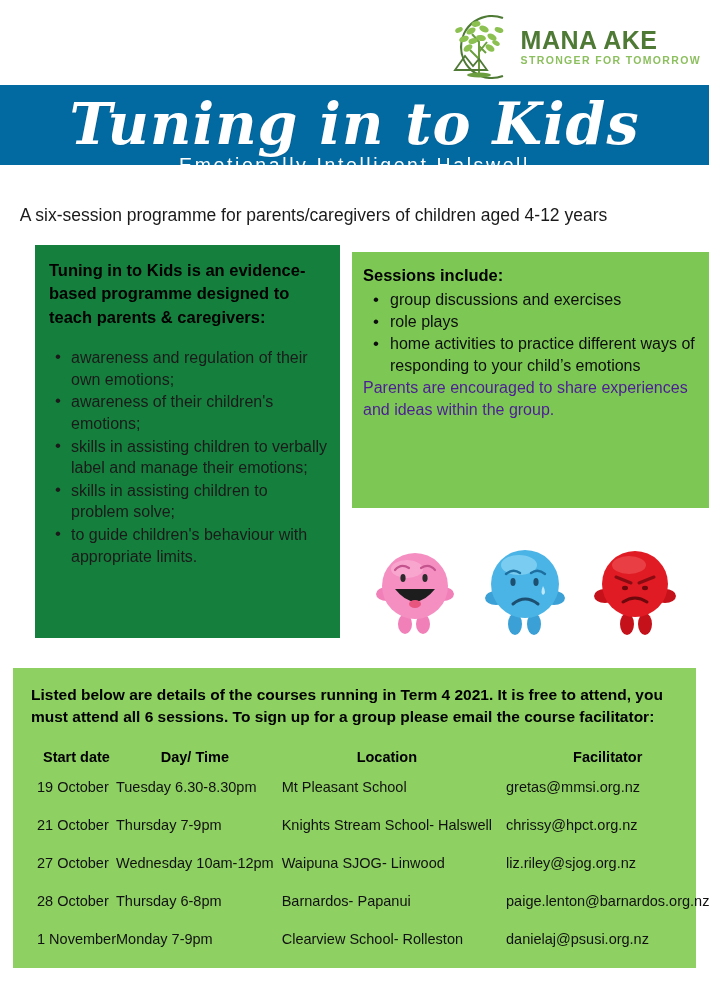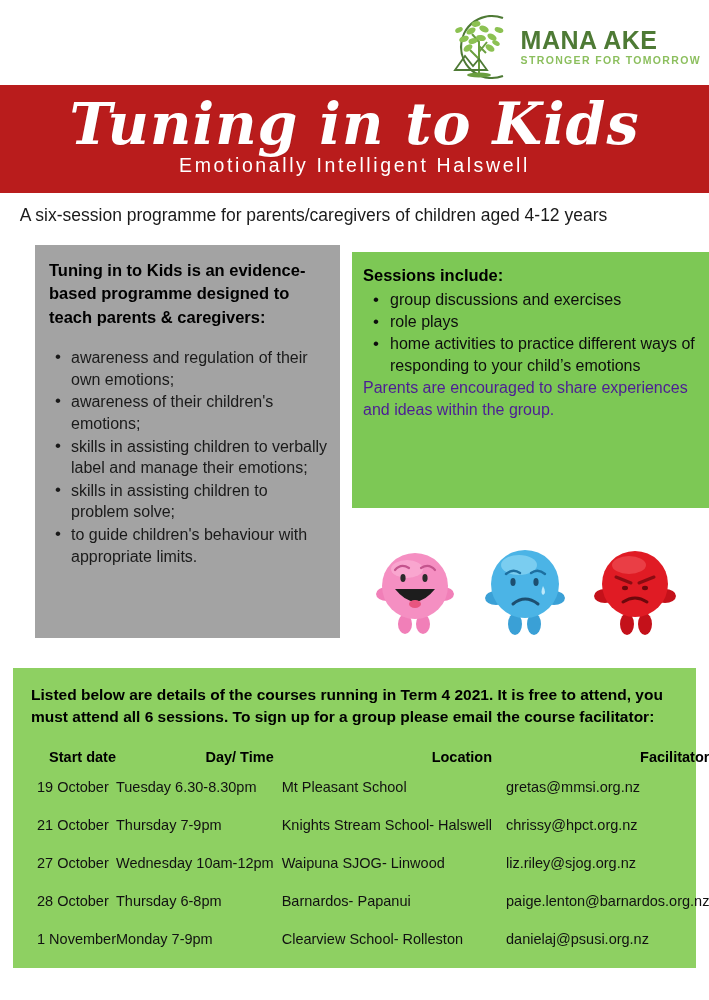--- a/index.html
+++ b/index.html
@@ -48,22 +48,22 @@
     font-weight: bold;
     letter-spacing: 1.35px;
     color: #8cbf5e;
     line-height: 1.4;
   }
 
   
   .title-band {
     position: absolute;
     top: 85px; left: 0;
-    width: 709px; height: 108px;
-    background: #b91c1c;
+    width: 709px; height: 80px;
+    background: #0369a1;
     text-align: center;
   }
   .title-script {
     margin-top: 5px;
     font-family: "DejaVu Serif", serif;
     font-style: italic;
     font-weight: bold;
     font-size: 57px;
     color: #ffffff;
     line-height: 1.18;
@@ -86,21 +86,21 @@
     text-align: center;
     font-size: 17.5px;
     color: #1a1a1a;
   }
 
   
   .grey-box {
     position: absolute;
     left: 35px; top: 245px;
     width: 305px; height: 393px;
-    background: #a3a3a3;
+    background: #15803d;
     padding: 14px 12px 10px 14px;
   }
   .grey-head {
     font-size: 16.5px;
     font-weight: bold;
     color: #000;
     line-height: 1.42;
   }
   .grey-list {
     margin-top: 18px;
@@ -183,21 +183,21 @@
     color: #000;
     line-height: 1.45;
     padding-left: 4px;
   }
   .courses-table {
     margin-top: 20px;
     width: 100%;
     border-collapse: collapse;
   }
   .courses-table th {
-    text-align: right;
+    text-align: center;
     font-size: 14.5px;
     font-weight: bold;
     color: #000;
     padding: 0 0 14px 0;
   }
   .courses-table td {
     text-align: left;
     font-size: 14.5px;
     color: #111;
     padding: 0 0 22px 0;

